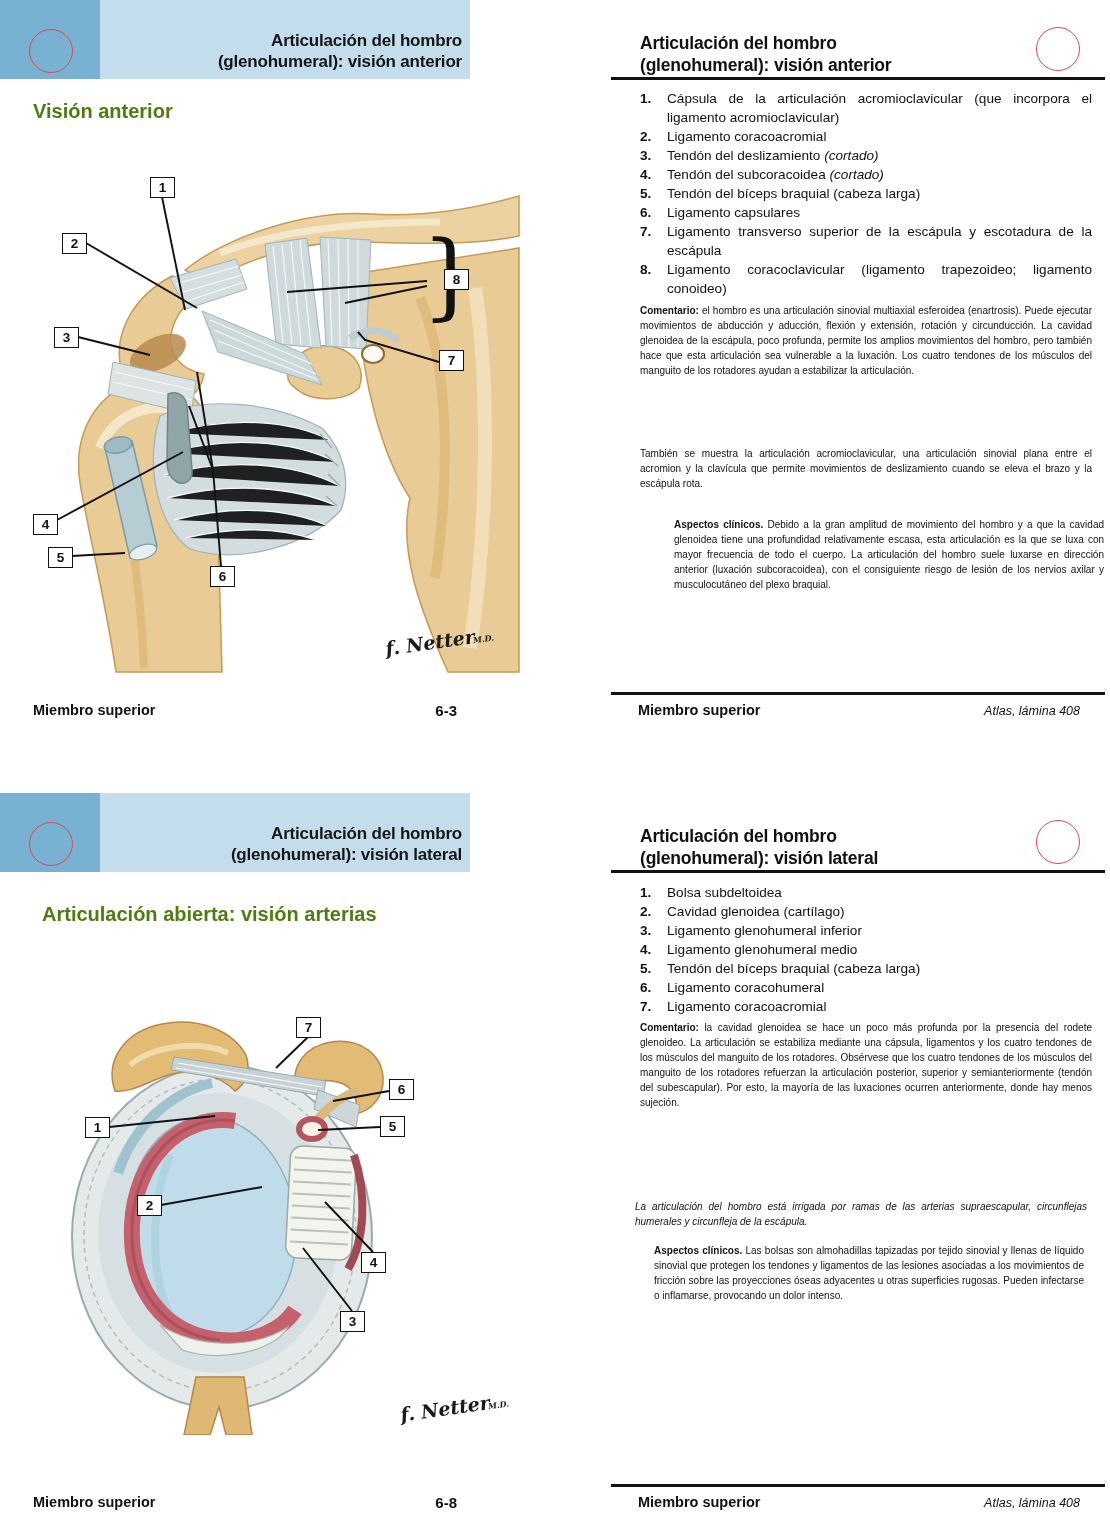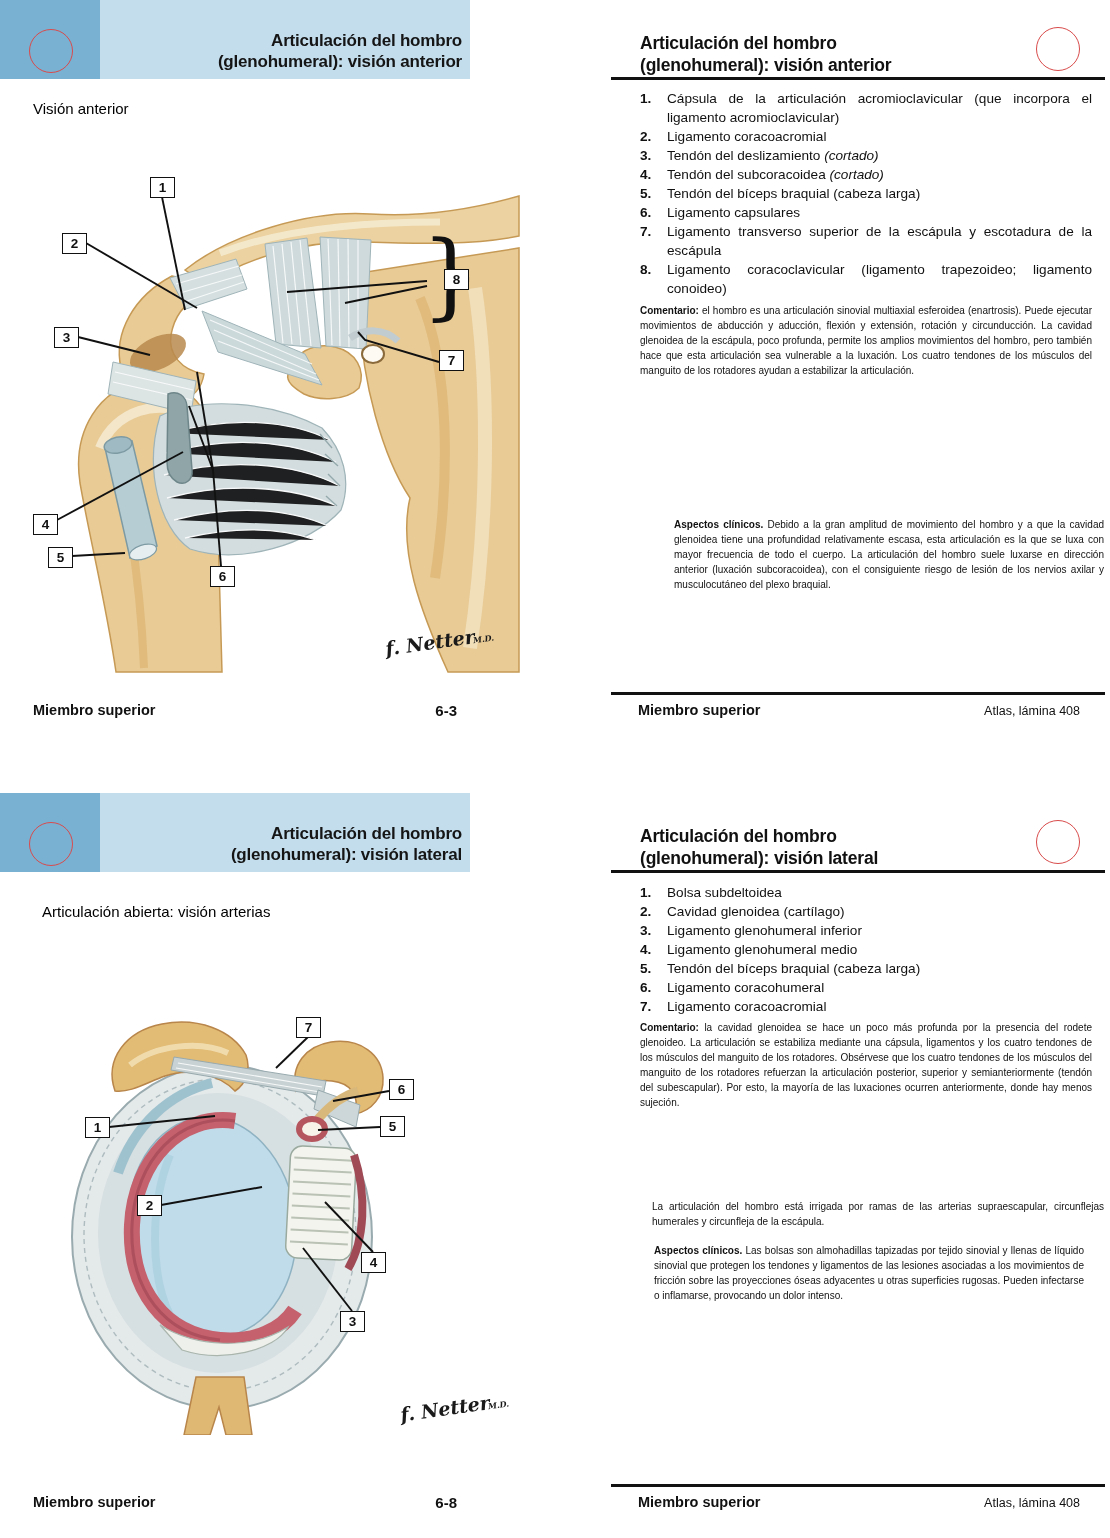--- a/index.html
+++ b/index.html
@@ -5,21 +5,21 @@
   html,body{margin:0;padding:0;background:#fff;}
   .page{position:relative;width:1110px;height:1538px;background:#ffffff;
         font-family:"Liberation Sans","DejaVu Sans",sans-serif;color:#111;overflow:hidden;}
   .card{position:absolute;}
   
   .band{position:absolute;left:0;width:470px;height:79px;background:#c3dded;}
   .band-square{position:absolute;left:0;top:0;width:100px;height:79px;background:#79b1d3;}
   .punch{position:absolute;border:1.6px solid #d94b4b;border-radius:50%;width:42px;height:42px;background:transparent;}
   .band-title{position:absolute;right:8px;top:30px;text-align:right;font-weight:bold;
               font-size:17px;line-height:21px;letter-spacing:-0.2px;color:#151515;}
-  .fig-caption{position:absolute;font-weight:normal;font-size:15px;color:#000000;}
+  .fig-caption{position:absolute;font-weight:bold;font-size:20px;color:#4d7c0f;}
   .fig{position:absolute;}
   .fig svg{position:absolute;left:0;top:0;}
   .lbl{position:absolute;width:23px;height:19px;background:#fff;border:1.7px solid #111;
        display:flex;align-items:center;justify-content:center;
        font-weight:bold;font-size:13.5px;line-height:1;z-index:5;}
   .front-footer{position:absolute;display:flex;justify-content:space-between;
                 font-weight:bold;font-size:14.5px;}
   .sig{position:absolute;font-family:"DejaVu Serif",serif;font-style:italic;font-weight:bold;
        font-size:19px;transform:rotate(-8deg);color:#1a1a1a;white-space:nowrap;}
   .sig .md{font-size:8px;margin-left:-2px;}
@@ -28,21 +28,21 @@
               letter-spacing:-0.2px;color:#111;}
   .rule{position:absolute;height:2.6px;background:#111;}
   .numlist{position:absolute;margin:0;padding:0;list-style:none;font-size:13.6px;line-height:19px;}
   .numlist li{display:flex;margin:0;}
   .numlist .num{flex:0 0 27px;font-weight:bold;}
   .numlist .txt{flex:1;text-align:justify;}
   .para{position:absolute;font-size:10px;line-height:15px;text-align:justify;}
   .para b{font-weight:bold;}
   .back-footer{position:absolute;display:flex;justify-content:space-between;align-items:baseline;}
   .bf-left{font-weight:bold;font-size:14.5px;}
-  .bf-right{font-size:12.5px;}
+  .bf-right{font-style:italic;font-size:12.5px;}
 </style>
 </head>
 <body>
 
 <div class="page">
 
   <section class="card" style="left:0;top:0;width:540px;height:770px;">
     <div class="band" style="top:0;">
       <div class="band-square">
         <div class="punch" style="left:29px;top:29px;"></div>
@@ -208,20 +208,23 @@
         </li>
       <li>
           <span class="num">8.</span>
           <span class="txt"><span>Ligamento coracoclavicular (ligamento trapezoideo; ligamento conoideo)</span><i></i></span>
         </li>
     </ol>
 
     <div class="para" style="left:100px;top:303px;width:452px;">
       <b>Comentario:</b><span> el hombro es una articulación sinovial multiaxial esferoidea (enartrosis). Puede ejecutar movimientos de abducción y aducción, flexión y extensión, rotación y circunducción. La cavidad glenoidea de la escápula, poco profunda, permite los amplios movimientos del hombro, pero también hace que esta articulación sea vulnerable a la luxación. Los cuatro tendones de los músculos del manguito de los rotadores ayudan a estabilizar la articulación.</span>
     </div>
+    <div class="para" style="left:100px;top:446px;width:452px;">
+      <span>También se muestra la articulación acromioclavicular, una articulación sinovial plana entre el acromion y la clavícula que permite movimientos de deslizamiento cuando se eleva el brazo y la escápula rota.</span>
+    </div>
     <div class="para" style="left:114px;top:517px;width:430px;margin-left:20px;">
       <b>Aspectos clínicos.</b><span> Debido a la gran amplitud de movimiento del hombro y a que la cavidad glenoidea tiene una profundidad relativamente escasa, esta articulación es la que se luxa con mayor frecuencia de todo el cuerpo. La articulación del hombro suele luxarse en dirección anterior (luxación subcoracoidea), con el consiguiente riesgo de lesión de los nervios axilar y musculocutáneo del plexo braquial.</span>
     </div>
 
     <div class="rule" style="left:71px;top:692px;width:494px;"></div>
     <div class="back-footer" style="left:98px;top:702px;width:442px;">
       <span class="bf-left">Miembro superior</span>
       <span class="bf-right">Atlas, lámina 408</span>
     </div>
   </section>
@@ -352,21 +355,21 @@
         </li>
       <li>
           <span class="num">7.</span>
           <span class="txt"><span>Ligamento coracoacromial</span><i></i></span>
         </li>
     </ol>
 
     <div class="para" style="left:100px;top:250px;width:452px;">
       <b>Comentario:</b><span> la cavidad glenoidea se hace un poco más profunda por la presencia del rodete glenoideo. La articulación se estabiliza mediante una cápsula, ligamentos y los cuatro tendones de los músculos del manguito de los rotadores. Obsérvese que los cuatro tendones de los músculos del manguito de los rotadores refuerzan la articulación posterior, superior y semianteriormente (tendón del subescapular). Por esto, la mayoría de las luxaciones ocurren anteriormente, donde hay menos sujeción.</span>
     </div>
-    <div class="para" style="left:112px;top:429px;width:452px;">
+    <div class="para" style="left:95px;top:429px;width:452px;font-style:italic;">
       <span>La articulación del hombro está irrigada por ramas de las arterias supraescapular, circunflejas humerales y circunfleja de la escápula.</span>
     </div>
     <div class="para" style="left:114px;top:473px;width:430px;">
       <b>Aspectos clínicos.</b><span> Las bolsas son almohadillas tapizadas por tejido sinovial y llenas de líquido sinovial que protegen los tendones y ligamentos de las lesiones asociadas a los movimientos de fricción sobre las proyecciones óseas adyacentes u otras superficies rugosas. Pueden infectarse o inflamarse, provocando un dolor intenso.</span>
     </div>
 
     <div class="rule" style="left:71px;top:714px;width:494px;"></div>
     <div class="back-footer" style="left:98px;top:724px;width:442px;">
       <span class="bf-left">Miembro superior</span>
       <span class="bf-right">Atlas, lámina 408</span>

